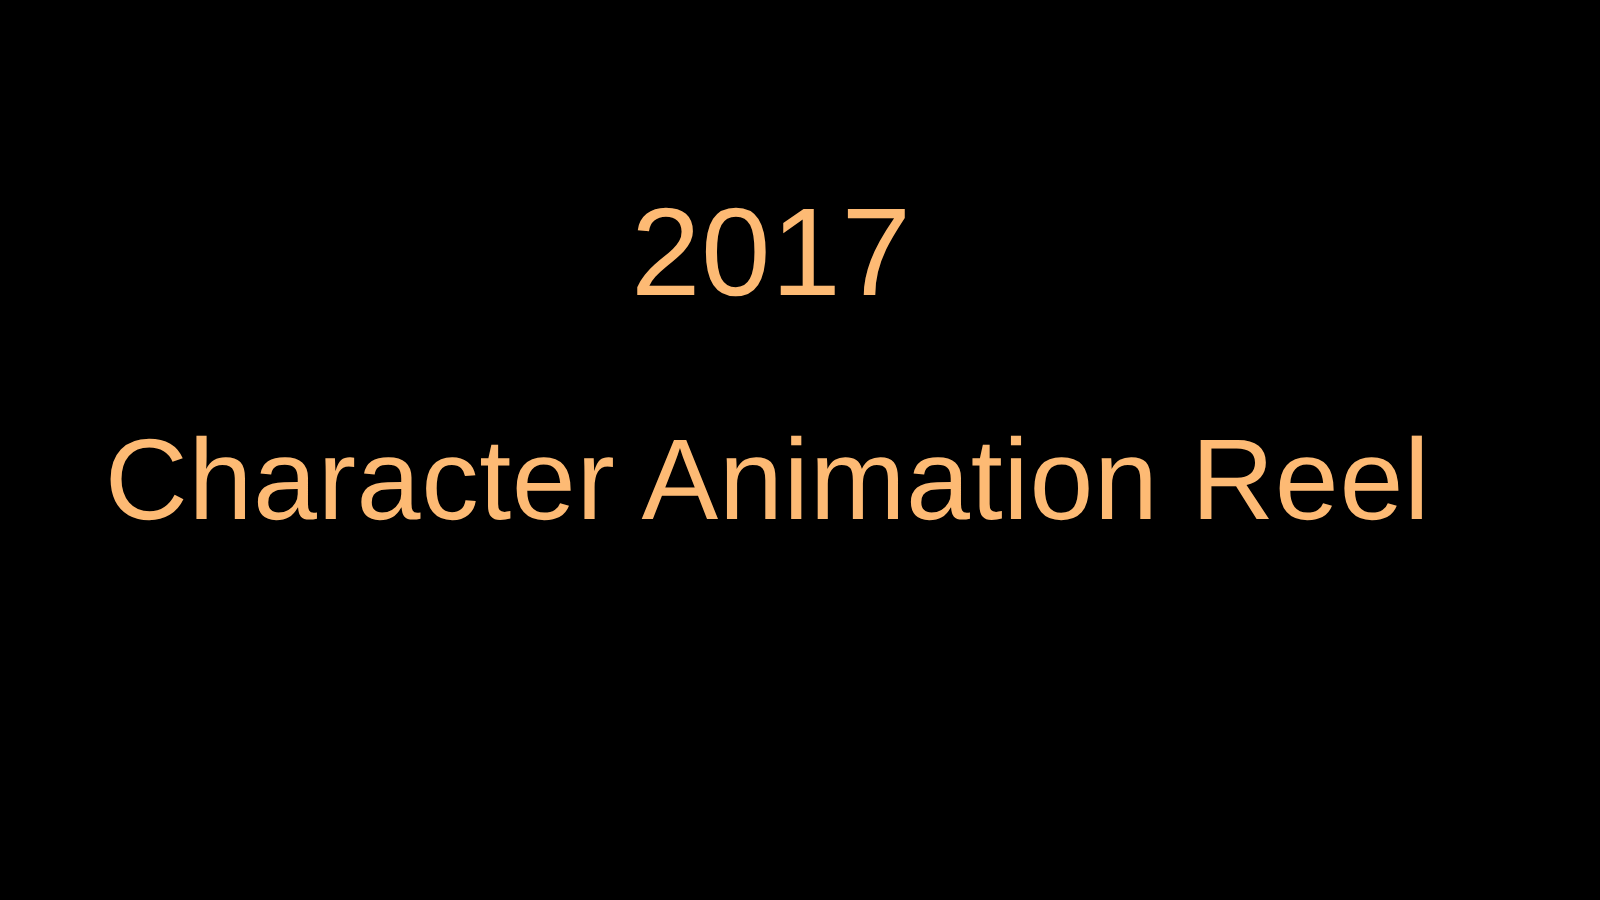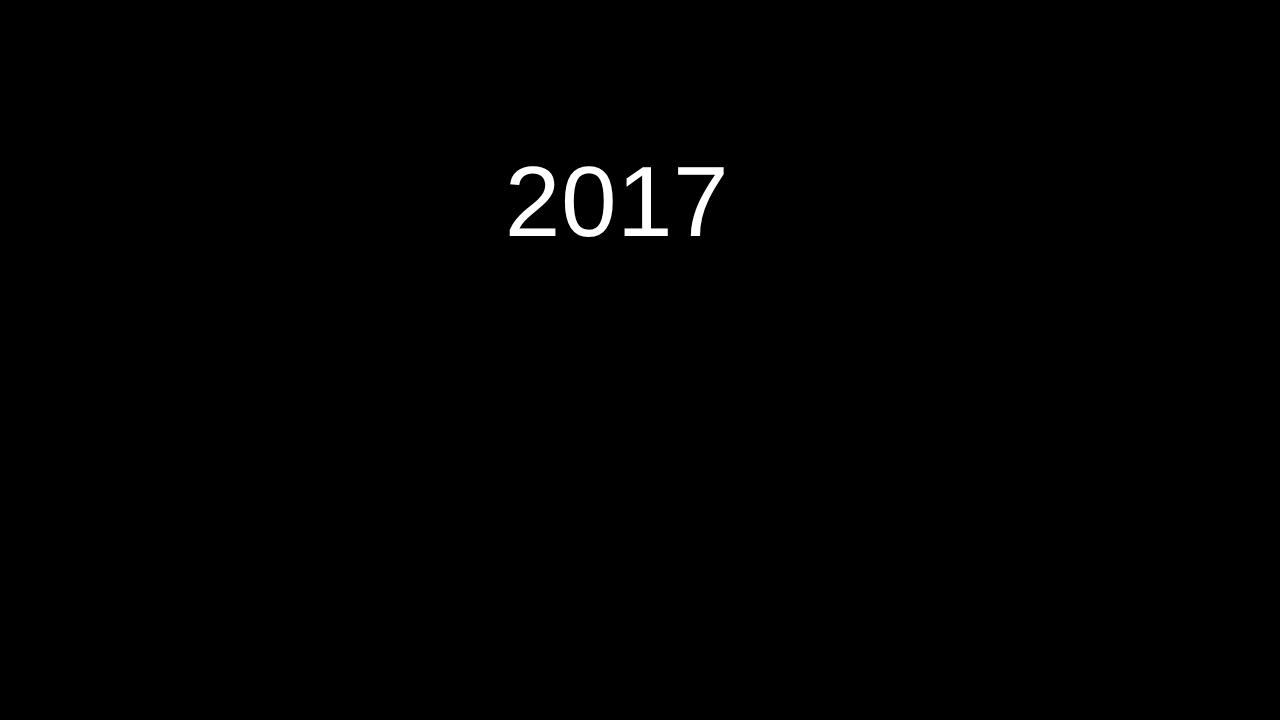--- a/index.html
+++ b/index.html
@@ -28,21 +28,21 @@
     display: flex;
     flex-direction: column;
     align-items: center;
     justify-content: flex-start;
     
     padding-top: 152px;
     box-sizing: border-box;
   }
 
   .title-line {
-    color: #ffffff;
+    color: #fdba74;
     font-family: "Liberation Sans", "DejaVu Sans", sans-serif;
     font-weight: 400;
     text-align: center;
     white-space: nowrap;
     letter-spacing: 0.5px;
     line-height: 1;
     
     text-rendering: geometricPrecision;
     -webkit-font-smoothing: antialiased;
   }
@@ -65,16 +65,17 @@
 </style>
 </head>
 <body>
 
 <div id="screen">
 
   <div id="title-card">
 
     <div class="title-line" id="line-year">2017</div>
 
+    <div class="title-line" id="line-subtitle">Character Animation Reel</div>
 
   </div>
 
 </div>
 
 </body></html>

